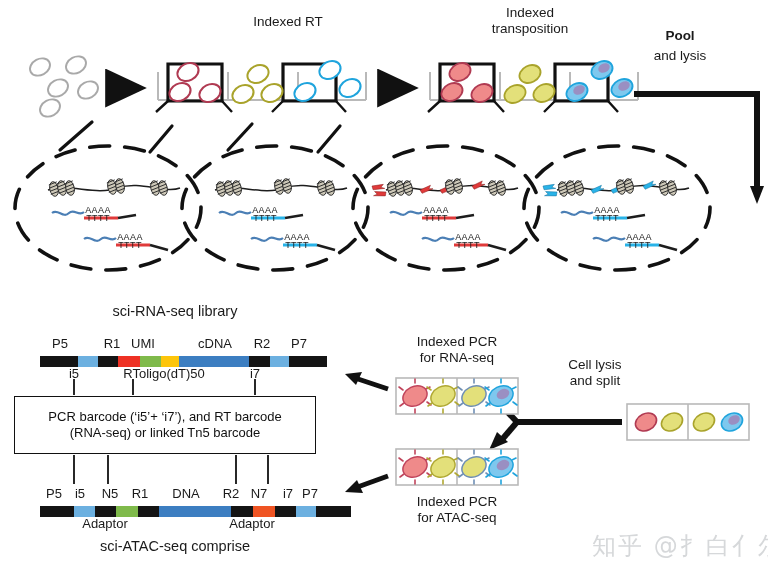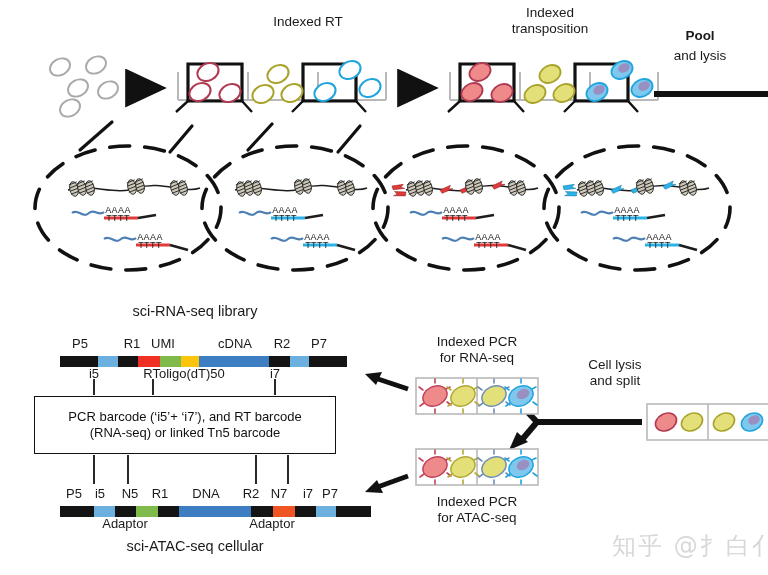--- a/index.html
+++ b/index.html
@@ -6,21 +6,21 @@
     margin: 0; padding: 0;
     background: #ffffff;
   }
   body {
     width: 768px; height: 575px;
     position: relative;
     overflow: hidden;
     font-family: "Liberation Sans", sans-serif;
     color: #1a1a1a;
   }
-  #root { position: absolute; inset: 0; margin-left: 20px; }
+  #root { position: absolute; inset: 0; }
   .lbl {
     position: absolute;
     font-size: 13.5px;
     line-height: 1.12;
     text-align: center;
     color: #1a1a1a;
     white-space: pre;
   }
   .lbl.bold { font-weight: normal; }
   .svg-layer { position: absolute; inset: 0; width: 768px; height: 575px; }
@@ -497,17 +497,17 @@
       <span style="width: 22px; background: rgb(20, 20, 20);"></span>
       <span style="width: 22px; background: rgb(239, 84, 35);"></span>
       <span style="width: 21px; background: rgb(20, 20, 20);"></span>
       <span style="width: 20px; background: rgb(108, 176, 224);"></span>
       <span style="width: 35px; background: rgb(20, 20, 20);"></span>
     </div>
   <div id="atac-bottom-labels">
       <div class="seglbl" style="left: 45px; top: 516px; width: 120px;">Adaptor</div>
       <div class="seglbl" style="left: 192px; top: 516px; width: 120px;">Adaptor</div>
     </div>
-  <div class="lbl bold" style="left:55px; top:538px; width:240px; font-size:14.5px;">sci-ATAC-seq cellular</div>
+  <div class="lbl bold" style="left:55px; top:538px; width:240px; font-size:14.5px;">sci-ATAC-seq comprise</div>
 
   <div class="watermark" style="left:592px; top:530px;">知乎 @扌白亻尔</div>
 
 </div>
 
 </body></html>

